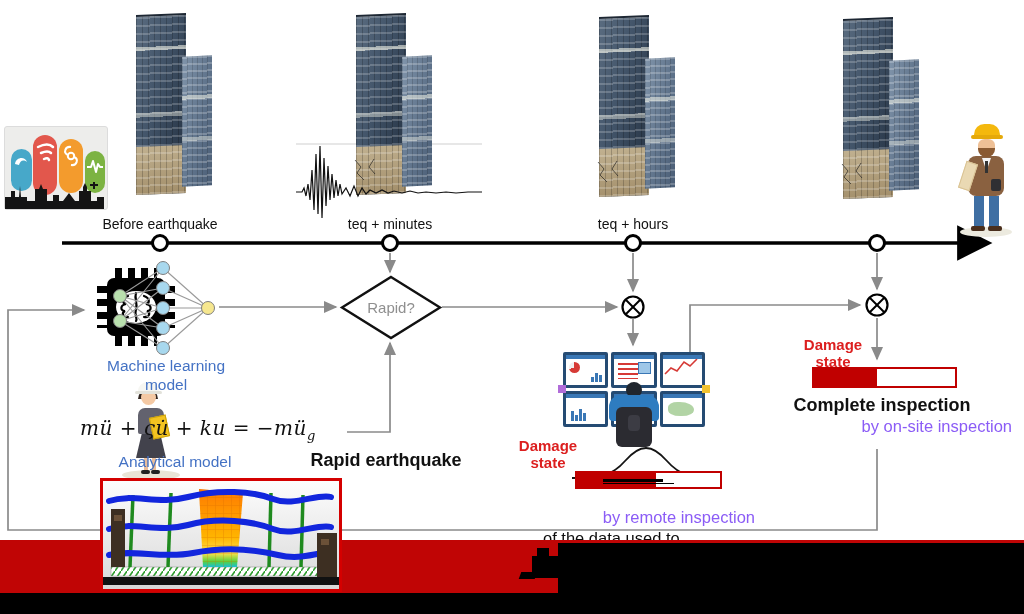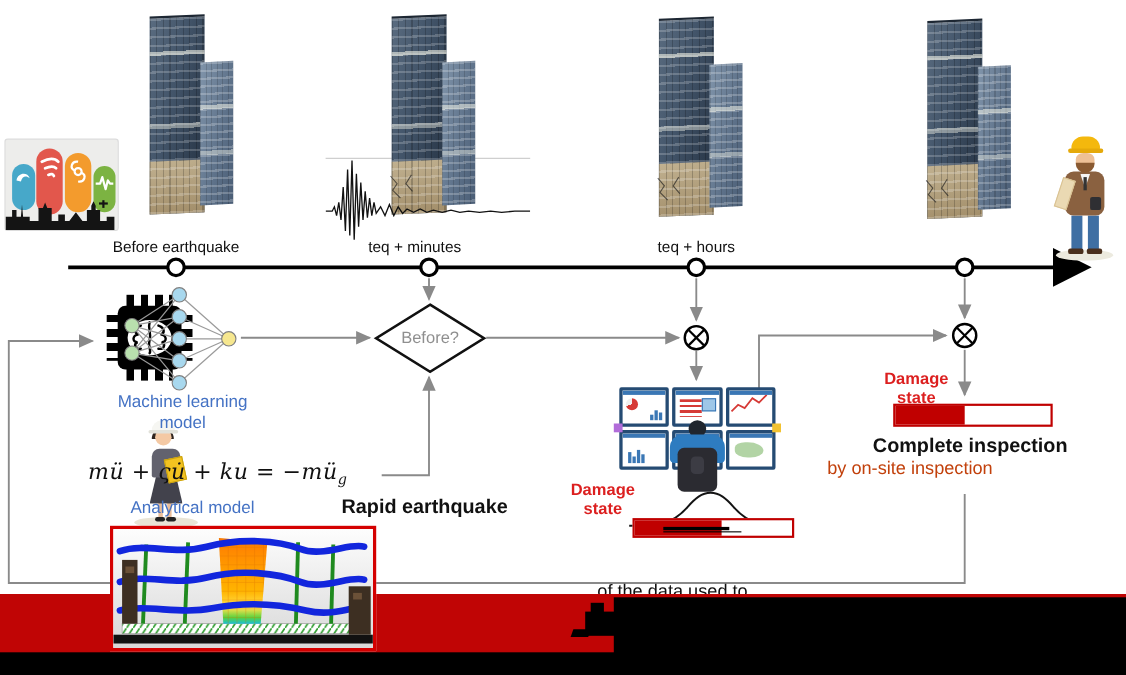--- a/index.html
+++ b/index.html
@@ -54,21 +54,21 @@
   .pt{top:4px;} .pb{bottom:4px;} .pl{left:4px;} .pr{right:4px;}
 
   .nn{position:absolute;left:103px;top:256px;z-index:2;}
 
   
   .lbl-blue{position:absolute;color:#4472c4;font-size:15.5px;text-align:center;line-height:1.25;z-index:4;}
   .equation{position:absolute;left:80px;top:416px;font-family:"DejaVu Serif",serif;font-style:italic;
             font-size:20px;color:#111;z-index:4;letter-spacing:.5px;}
   .equation sub{font-size:13px;}
   .stage-title{position:absolute;font-size:18px;font-weight:bold;color:#111;text-align:center;z-index:5;line-height:1.2;}
-  .stage-sub{position:absolute;font-size:16.5px;color:#c2410c;text-align:left;z-index:5;line-height:1.2;}
+  .stage-sub{position:absolute;font-size:16.5px;color:#8b5cf6;text-align:right;z-index:5;line-height:1.2;}
   .decision-label{position:absolute;left:348px;top:299px;width:86px;text-align:center;
                   color:#8f8f8f;font-size:15px;z-index:4;}
   .dmg{position:absolute;color:#dc1f1f;font-weight:bold;font-size:15px;text-align:center;line-height:1.15;z-index:5;}
 
   
   .monitors{left:563px;top:352px;width:142px;height:96px;z-index:4;}
   .mon-row{display:flex;gap:3px;margin-bottom:3px;}
   .mon{width:42px;height:30px;background:#fff;border:3px solid #254b73;border-radius:2px;position:relative;overflow:hidden;}
   .mon .topbar{position:absolute;left:0;top:0;right:0;height:4px;background:#3a77b5;}
   .pie{position:absolute;left:3px;top:7px;width:11px;height:11px;border-radius:50%;
@@ -248,21 +248,21 @@
       <path d="M3,2 L9,9 L5,15 L12,22"></path>
         <path d="M22,1 L17,9 L23,16"></path>
       </svg>
   </div>
 
   <svg class="waveform" width="186" height="80" fill="none">
     <polyline stroke="#111" stroke-width="1.2" points="0,52 6,52 8,48 10,56 12,44 14,60 16,30 18,70 20,14 22,74 24,6 26,78 28,18 30,66 32,26 34,60 36,34 38,58 40,40 42,56 44,44 46,54 50,48 54,56 58,46 62,56 66,48 70,54 74,50 80,53 86,50 92,53 98,51 106,53 114,51 122,53 130,52 140,53 150,52 160,53 172,52 186,52"></polyline>
   </svg>
 
   <div class="tl-label" style="left:80px;">Before earthquake</div>
-  <div class="tl-label" style="left:297px;">teq + minutes</div>
+  <div class="tl-label" style="left:310px;">teq + minutes</div>
   <div class="tl-label" style="left:553px;">teq + hours</div>
 
   <div class="abs worker">
     <div class="wk-shadow"></div>
       <div class="wk-leg1"></div>
       <div class="wk-leg2"></div>
     <div class="wk-shoe1"></div>
       <div class="wk-shoe2"></div>
     <div class="wk-torso"></div>
       <div class="wk-shirt"></div>
@@ -334,21 +334,21 @@
       <div class="eng-shoe2"></div>
     <div class="eng-skirt"></div>
       <div class="eng-torso"></div>
       <div class="eng-board"></div>
     <div class="eng-hair"></div>
       <div class="eng-head"></div>
     <div class="eng-helmet"></div>
       <div class="eng-brim"></div>
   </div>
 
-  <div class="decision-label">Before?</div>
+  <div class="decision-label">Rapid?</div>
 
   <div class="abs monitors">
     <div class="mon-row">
       <div class="mon">
           <div class="topbar"></div>
           <div class="pie"></div>
         <div class="bars">
             <i style="height:5px"></i>
             <i style="height:9px"></i>
             <i style="height:7px"></i>
@@ -406,20 +406,21 @@
 
   <div class="dbar" style="left:575px;top:471px;width:143px;height:14px;">
     <div class="fill" style="width: 55%;"></div>
     <div class="whisk1"></div>
     <div class="whisk2"></div>
   </div>
   <div class="dbar" style="left:812px;top:367px;width:141px;height:17px;">
     <div class="fill" style="width: 45%;"></div>
   </div>
 
+  <div class="stage-sub" style="left:535px;top:508px;width:220px;">by remote inspection</div>
   <div class="stage-title" style="left:752px;top:395px;width:260px;">Complete inspection</div>
   <div class="stage-sub" style="left:752px;top:417px;width:260px;">by on-site inspection</div>
 
   <div class="abs caption-cut">of the data used to</div>
 
   <div class="abs band-red"></div>
   <div class="abs blk-region"></div>
   <div class="abs blk-step"></div>
   <div class="abs frag1"></div>
   <div class="abs frag2"></div>

